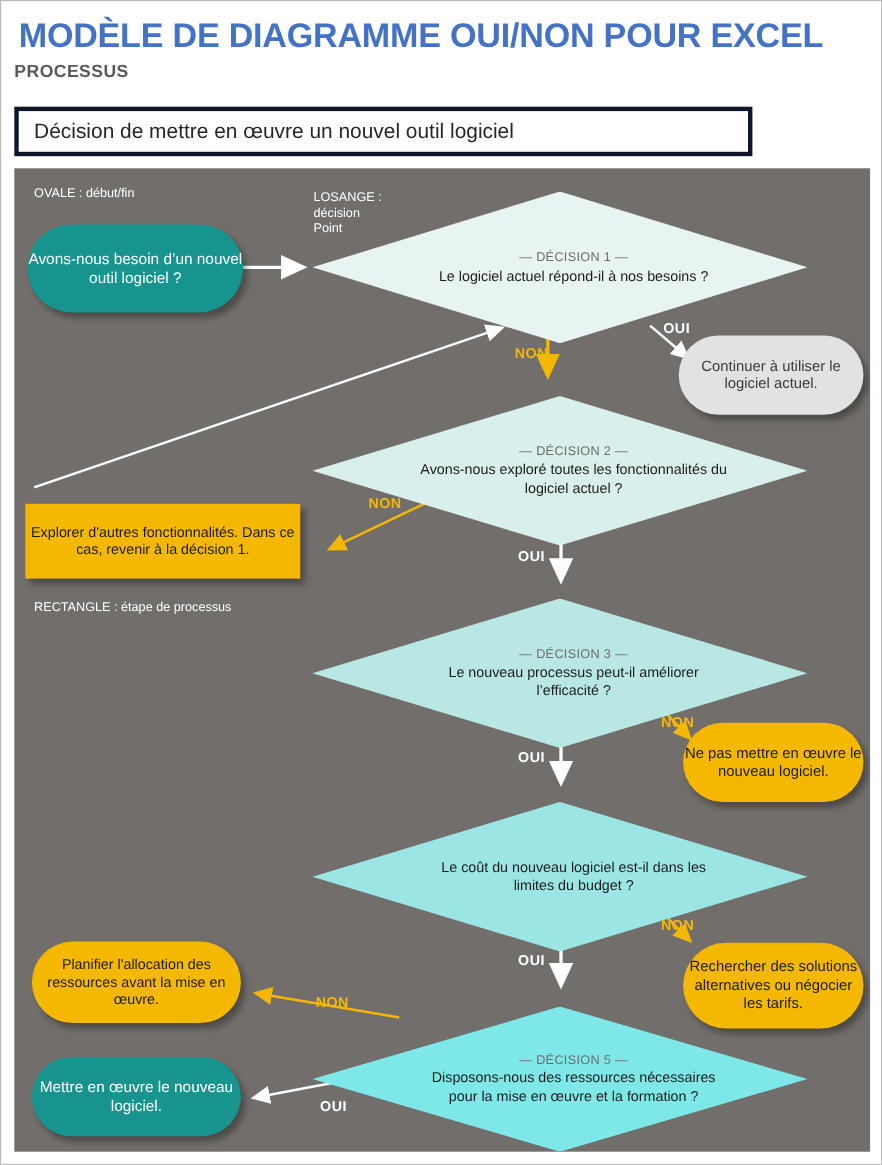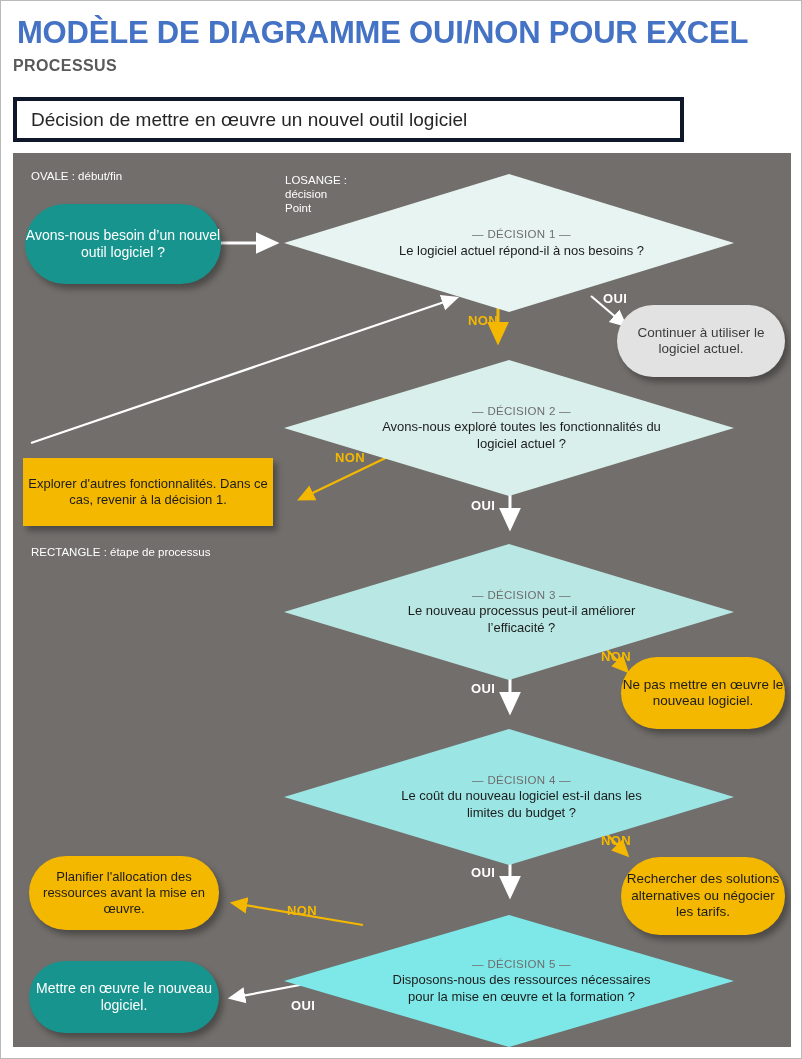--- a/index.html
+++ b/index.html
@@ -241,21 +241,20 @@
     <div class="edge-label lbl-non" style="left:588px; top:496px;">NON</div>
     <div class="edge-label lbl-oui" style="left:458px; top:528px;">OUI</div>
 
     <div class="oval amber" style="left:608px; top:504px; width:164px; height:72px; font-size:13.5px;">
       <span>Ne pas mettre en œuvre le nouveau logiciel.</span>
     </div>
 
     <div class="diamond" style="left:271px; top:576px; width:450px; height:136px;">
       <div class="dshape" style="background:#9ce5e5;"></div>
       <div class="dtext">
-        <span class="dkicker">— DÉCISION 4 —</span>
         <span class="dbody">Le coût du nouveau logiciel est-il dans les limites du budget ?</span>
       </div>
     </div>
     <div class="edge-label lbl-non" style="left:588px; top:680px;">NON</div>
     <div class="edge-label lbl-oui" style="left:458px; top:712px;">OUI</div>
 
     <div class="oval amber" style="left:608px; top:688px; width:164px; height:78px; font-size:13.5px;margin-top:16px;">
       <span>Rechercher des solutions alternatives ou négocier les tarifs.</span>
     </div>
 

